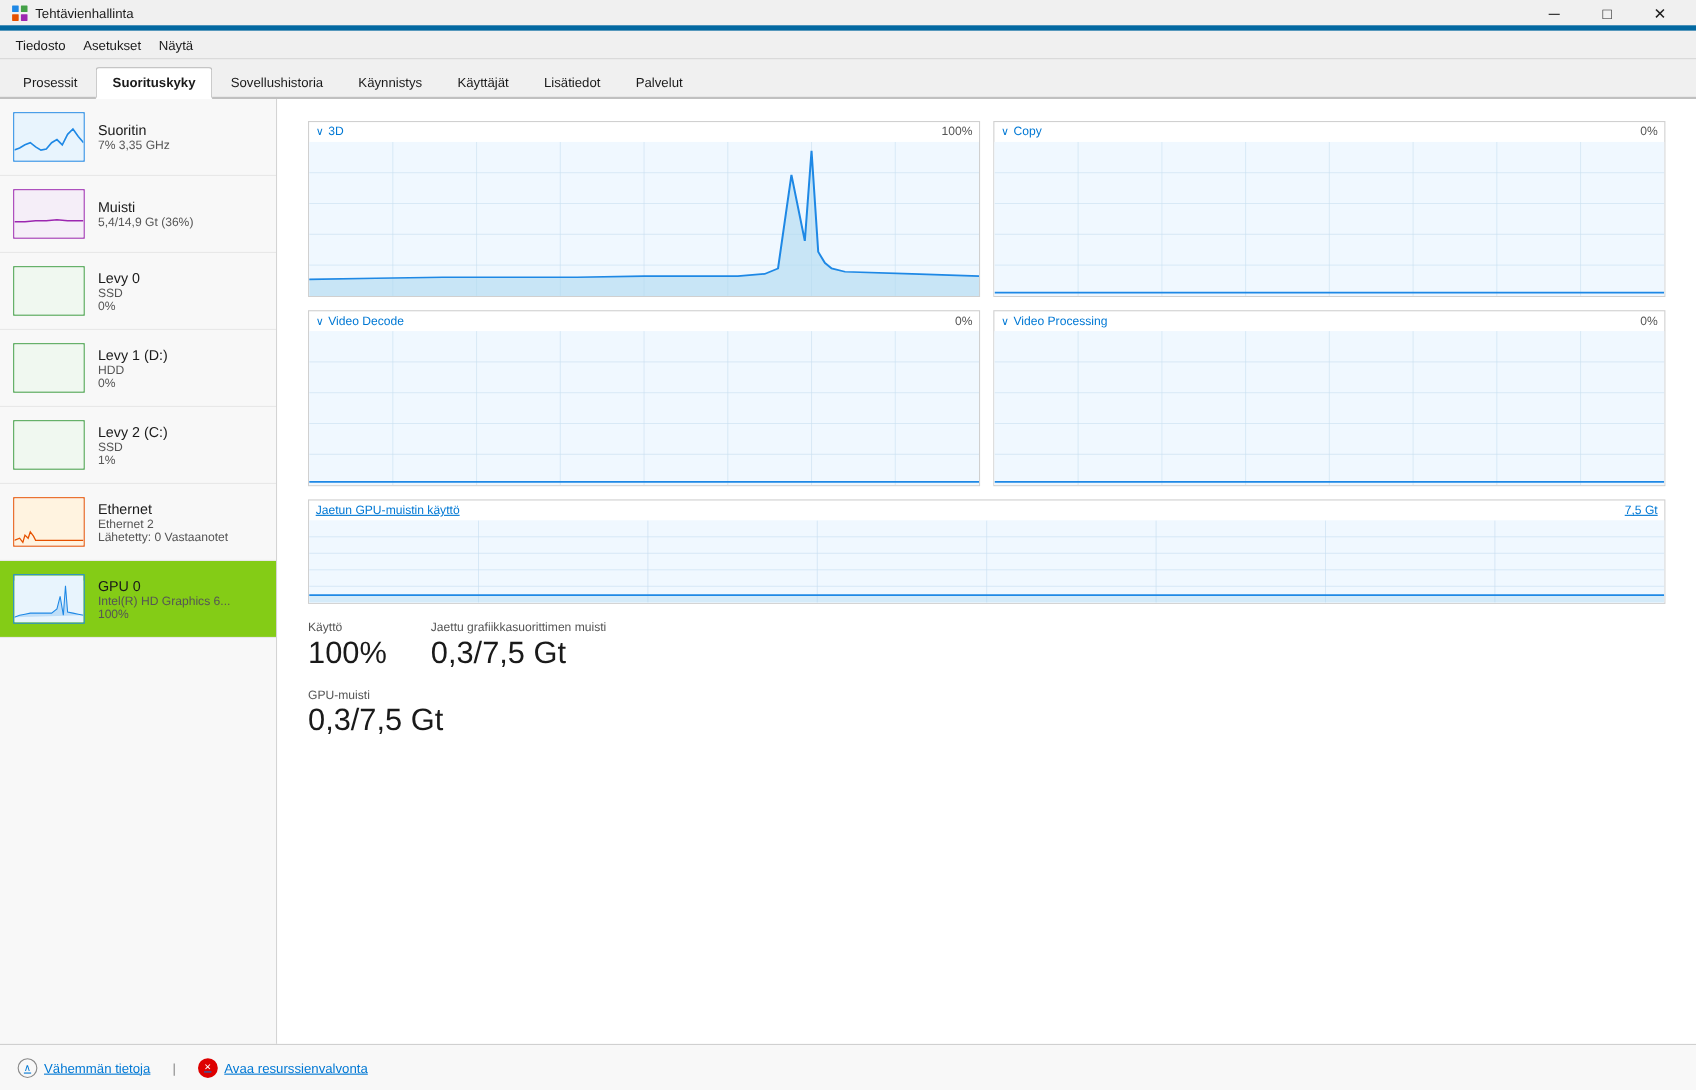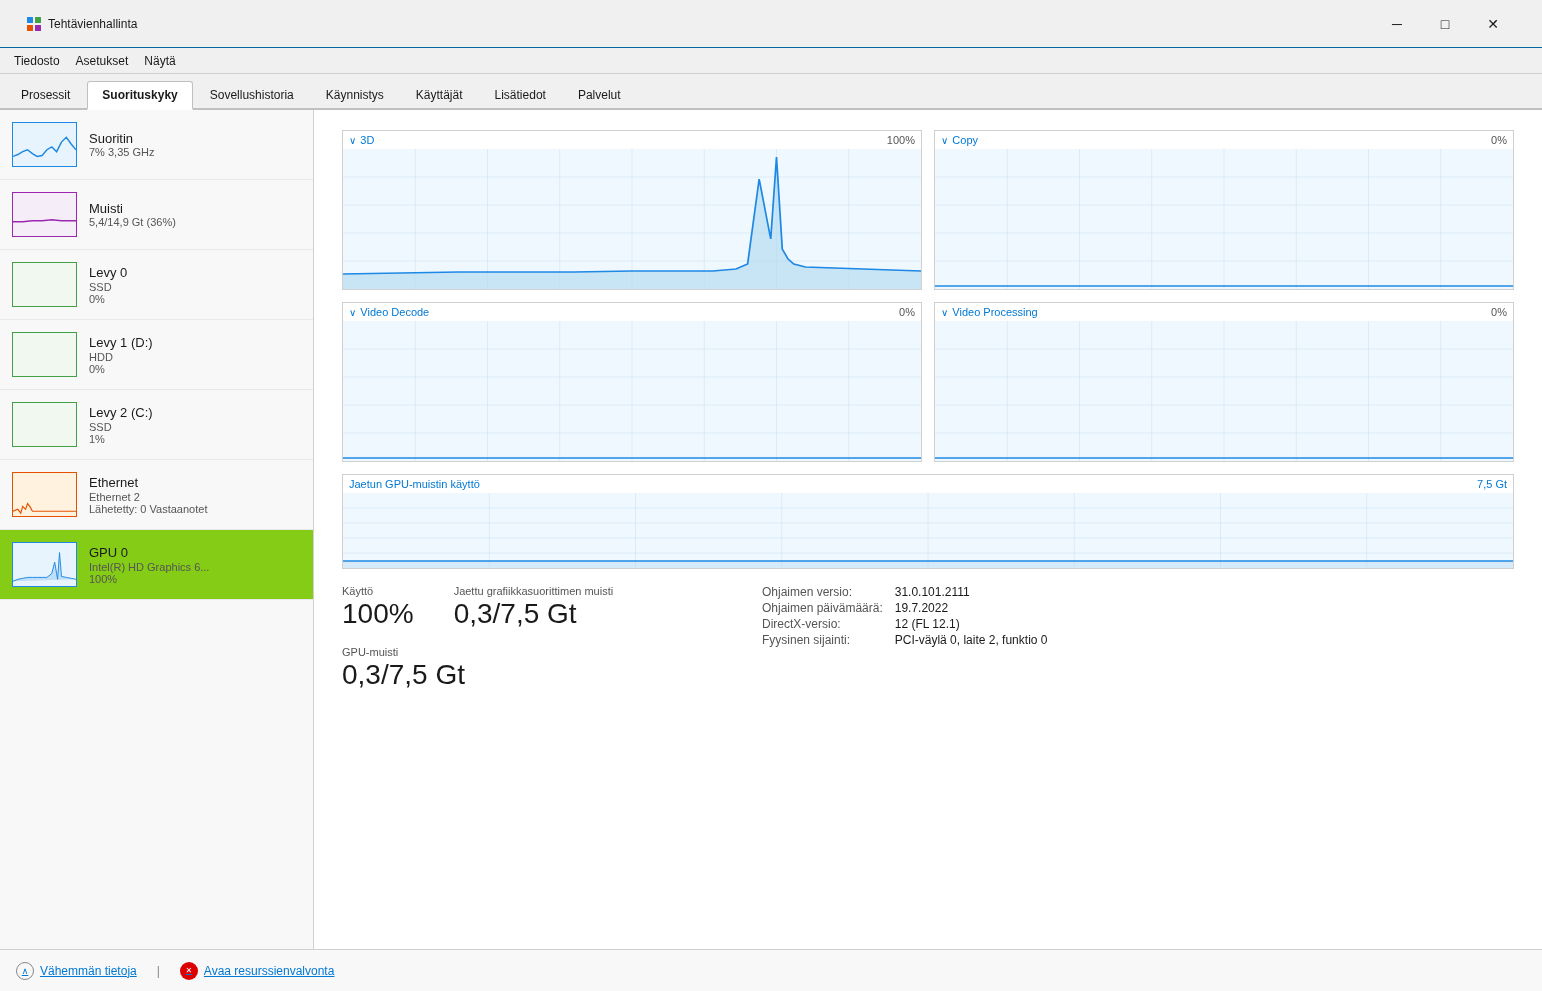--- a/index.html
+++ b/index.html
@@ -12,23 +12,23 @@
       width: 1542px;
       height: 991px;
       overflow: hidden;
     }
     
     .title-bar {
       background: #f0f0f0;
       display: flex;
       align-items: center;
       justify-content: space-between;
-      padding: 6px 26px;
-      border-bottom: 1px solid #0369a1;
-      height: 48px;
+      padding: 6px 10px;
+      border-bottom: 5px solid #0369a1;
+      height: 28px;
     }
     .title-bar-left {
       display: flex;
       align-items: center;
       gap: 6px;
       font-size: 12px;
       color: #1a1a1a;
     }
     .title-icon {
       width: 16px;
@@ -100,21 +100,21 @@
     }
     
     .main-container {
       display: flex;
       flex: 1;
       overflow: hidden;
       background: #ffffff;
     }
     
     .sidebar {
-      width: 314px;
+      width: 252px;
       background: #f8f8f8;
       border-right: 1px solid #d0d0d0;
       overflow-y: auto;
       flex-shrink: 0;
     }
     .sidebar-item {
       display: flex;
       align-items: center;
       padding: 10px 12px;
       cursor: pointer;
@@ -206,20 +206,21 @@
     .memory-chart-row {
       border: 1px solid #d0d0d0;
       margin-bottom: 16px;
     }
     .memory-label {
       display: flex;
       justify-content: space-between;
       font-size: 11px;
       color: #0078d4;
       padding: 3px 6px;
+      text-decoration: underline;
     }
     .stat-block { }
     .stat-label { font-size: 11px; color: #555; margin-bottom: 2px; }
     .stat-value { font-size: 28px; font-weight: 300; color: #1a1a1a; line-height: 1.1; }
     
     .info-grid {
       display: grid;
       grid-template-columns: auto 1fr;
       gap: 2px 12px;
       font-size: 12px;
@@ -518,49 +519,39 @@
           <line x1="625" y1="0" x2="625" y2="75" stroke="#c8dff0" stroke-width="0.5"></line>
           <line x1="750" y1="0" x2="750" y2="75" stroke="#c8dff0" stroke-width="0.5"></line>
           <line x1="875" y1="0" x2="875" y2="75" stroke="#c8dff0" stroke-width="0.5"></line>
 
           <polygon points="0,68 1000,68 1000,75 0,75" fill="rgba(173,216,240,0.4)"></polygon>
           <polyline points="0,68 1000,68" fill="none" stroke="#1e88e5" stroke-width="1.5"></polyline>
         </svg>
       </div>
     </div>
 
-    <div style="display:flex; gap:40px; align-items:flex-start;">
+    <div style="display:flex; gap:52px; align-items:flex-start;">
 
       <div style="min-width:380px;">
         <div style="display:flex; gap:40px; margin-bottom:16px;">
           <div class="stat-block">
             <div class="stat-label">Käyttö</div>
             <div class="stat-value">100%</div>
           </div>
           <div class="stat-block">
             <div class="stat-label">Jaettu grafiikkasuorittimen muisti</div>
             <div class="stat-value">0,3/7,5 Gt</div>
           </div>
         </div>
         <div class="stat-block">
           <div class="stat-label">GPU-muisti</div>
           <div class="stat-value">0,3/7,5 Gt</div>
         </div>
       </div>
 
-      <div class="info-grid">
-        <div class="info-label">Ohjaimen versio:</div>
-        <div class="info-value">31.0.101.2111</div>
-        <div class="info-label">Ohjaimen päivämäärä:</div>
-        <div class="info-value">19.7.2022</div>
-        <div class="info-label">DirectX-versio:</div>
-        <div class="info-value">12 (FL 12.1)</div>
-        <div class="info-label">Fyysinen sijainti:</div>
-        <div class="info-value">PCI-väylä 0, laite 2, funktio 0</div>
-      </div>
     </div>
 
   </div>
 </div>
 
 <div class="bottom-bar">
   <div class="bottom-link">
     <span style="display:inline-flex;align-items:center;justify-content:center;width:18px;height:18px;border:1px solid #888;border-radius:50%;font-size:9px;">∧</span>
     <span>Vähemmän tietoja</span>
   </div>

